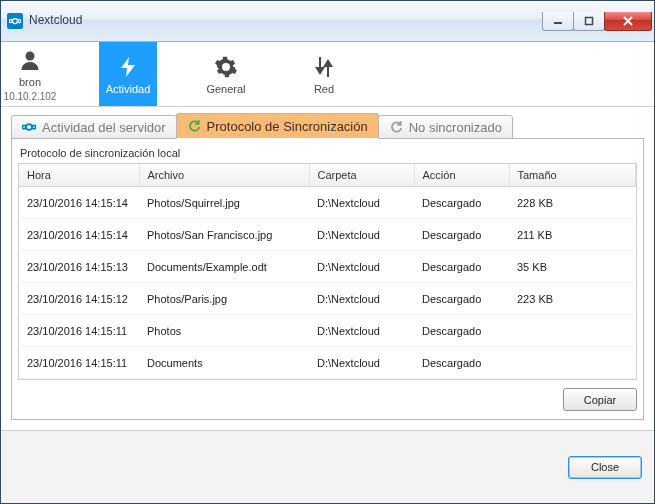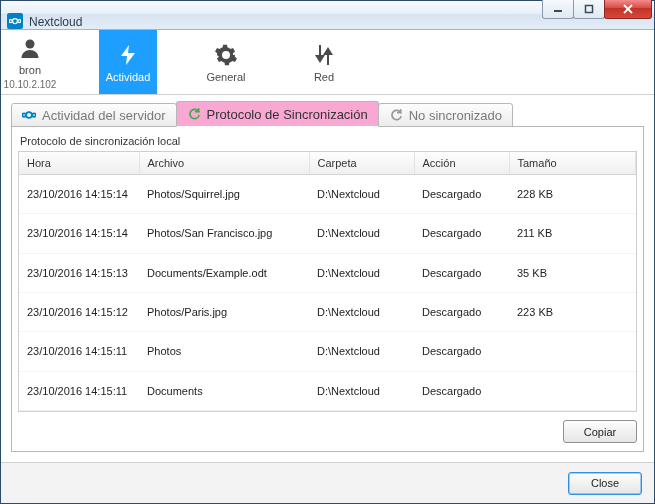--- a/index.html
+++ b/index.html
@@ -1,18 +1,18 @@
 <!DOCTYPE html>
 <html><head>
 <meta charset="utf-8">
 <style>
   html,body{margin:0;padding:0;font-family:"Segoe UI",Tahoma,sans-serif;font-size:12px;color:#000;background:#6b8299;}
   .window{width:655px;height:504px;background:#fff;border:1px solid #2d4a6b;box-sizing:border-box;position:relative;display:flex;flex-direction:column;box-shadow:0 0 8px rgba(0,0,0,.4);}
   
-  .titlebar{height:28px;background:linear-gradient(to bottom,#f7fbff 0%,#e8eff7 45%,#d7e3f0 46%,#e3edf7 100%);border-bottom:1px solid #9fb6cc;display:flex;align-items:flex-end;padding:0 2px 0 6px;}
+  .titlebar{height:28px;background:linear-gradient(to bottom,#f7fbff 0%,#e8eff7 45%,#d7e3f0 46%,#e3edf7 100%);border-bottom:1px solid #9fb6cc;display:flex;align-items:flex-start;padding:12px 2px 0 6px;}
   .titlebar .app-icon{width:16px;height:16px;background:#0082c9;display:flex;align-items:center;justify-content:center;border-radius:2px;margin-right:6px;}
   .titlebar .app-icon svg{display:block;}
   .titlebar .title{color:#2a3b4d;font-size:12px;flex:1;}
   .titlebar .win-btns{display:flex;align-items:flex-start;height:100%;}
   .win-btn{width:30px;height:18px;margin-top:-1px;border:1px solid #8a9bb0;border-top:none;background:linear-gradient(to bottom,#f5f9fd,#dfe8f2);display:flex;align-items:center;justify-content:center;font-size:10px;color:#3a4a5a;}
   .win-btn+.win-btn{margin-left:-1px;}
   .win-btn.close{width:46px;background:linear-gradient(to bottom,#f28a8a 0%,#d74b3e 45%,#c13328 46%,#d9473a 100%);border-color:#8a2a22;color:#fff;border-bottom-right-radius:3px;border-bottom-left-radius:3px;}
   .win-btn.min,.win-btn.max{border-bottom-left-radius:3px;border-bottom-right-radius:3px;}
   
   .toolbar{height:64px;background:#fff;border-bottom:1px solid #d0d0d0;display:flex;align-items:stretch;gap:40px;}
@@ -21,33 +21,33 @@
   .tool-item .tlabel{font-size:11px;color:#4a4a4a;text-align:center;line-height:1.1;}
   .tool-item .tlabel2{font-size:10px;color:#6a6a6a;}
   .tool-item.active{background:#1e9fff;}
   .tool-item.active .ticon,.tool-item.active .tlabel{color:#fff;}
   
   .body{flex:1;padding:8px 10px 10px 10px;display:flex;flex-direction:column;min-height:0;}
   
   .subtabs{display:flex;align-items:flex-end;height:24px;}
   .subtab{height:22px;border:1px solid #b7b7b7;background:linear-gradient(to bottom,#fdfdfd,#ececec);display:flex;align-items:center;padding:0 10px;gap:6px;font-size:13px;color:#333;margin-right:-1px;border-top-left-radius:3px;border-top-right-radius:3px;cursor:pointer;position:relative;}
   .subtab .st-icon{width:14px;height:14px;display:flex;align-items:center;justify-content:center;}
-  .subtab.active{background:#f9a8d4;border-bottom-color:#fff;height:24px;z-index:2;text-align:right;}
+  .subtab.active{background:#fdba74;border-bottom-color:#fff;height:24px;z-index:2;text-align:right;}
   .subtab.inactive{color:#7a7a7a;}
   
   .panel{flex:1;border:1px solid #b7b7b7;margin-top:-1px;background:#fff;display:flex;flex-direction:column;min-height:0;padding:6px 6px 8px 6px;}
   .panel-title{font-size:11px;color:#333;margin:2px 2px 4px 2px;}
   .grid-wrap{flex:1;border:1px solid #cfcfcf;background:#fff;display:flex;flex-direction:row;min-height:0;}
   table{border-collapse:collapse;width:100%;table-layout:fixed;}
   thead th{text-align:left;font-weight:normal;font-size:11px;color:#333;background:linear-gradient(to bottom,#fdfdfd,#efefef);border-bottom:1px solid #d6d6d6;border-right:1px solid #e3e3e3;padding:5px 8px;}
   tbody td{font-size:11px;color:#222;padding:6px 8px;border-bottom:1px solid #f4f4f4;white-space:nowrap;overflow:hidden;text-overflow:ellipsis;}
   .grid-fill{flex:1;}
   .panel-footer{display:flex;justify-content:flex-end;padding-top:8px;}
   
-  .bottombar{height:40px;border-top:1px solid #d0d0d0;background:#f3f3f3;display:flex;align-items:center;justify-content:flex-end;padding:0 12px;}
+  .bottombar{height:40px;border-top:1px solid #d0d0d0;background:#f3f3f3;display:flex;align-items:center;justify-content:flex-end;padding:16px 12px;}
   .btn{min-width:74px;height:23px;border:1px solid #8f8f8f;background:linear-gradient(to bottom,#fdfdfd,#e6e6e6);border-radius:3px;font-size:11px;color:#222;display:inline-flex;align-items:center;justify-content:center;padding:0 12px;cursor:pointer;}
   .btn.default{border-color:#2f8fe0;box-shadow:0 0 0 1px rgba(70,160,230,.5) inset;}
   col.c-time{width:120px;}col.c-file{width:170px;}col.c-folder{width:105px;}col.c-action{width:95px;}col.c-size{width:auto;}
 </style>
 </head>
 <body>
 
 <div class="window">
 
   <div class="titlebar">

